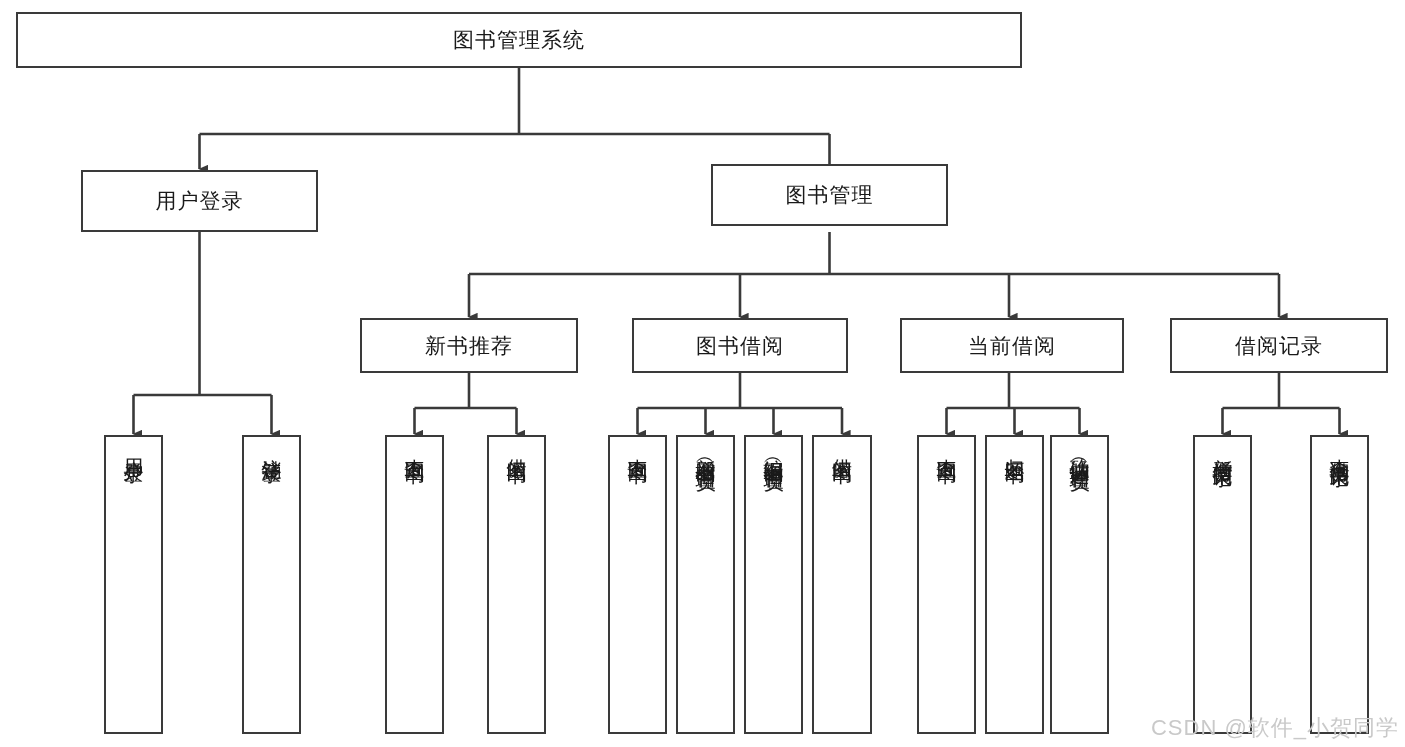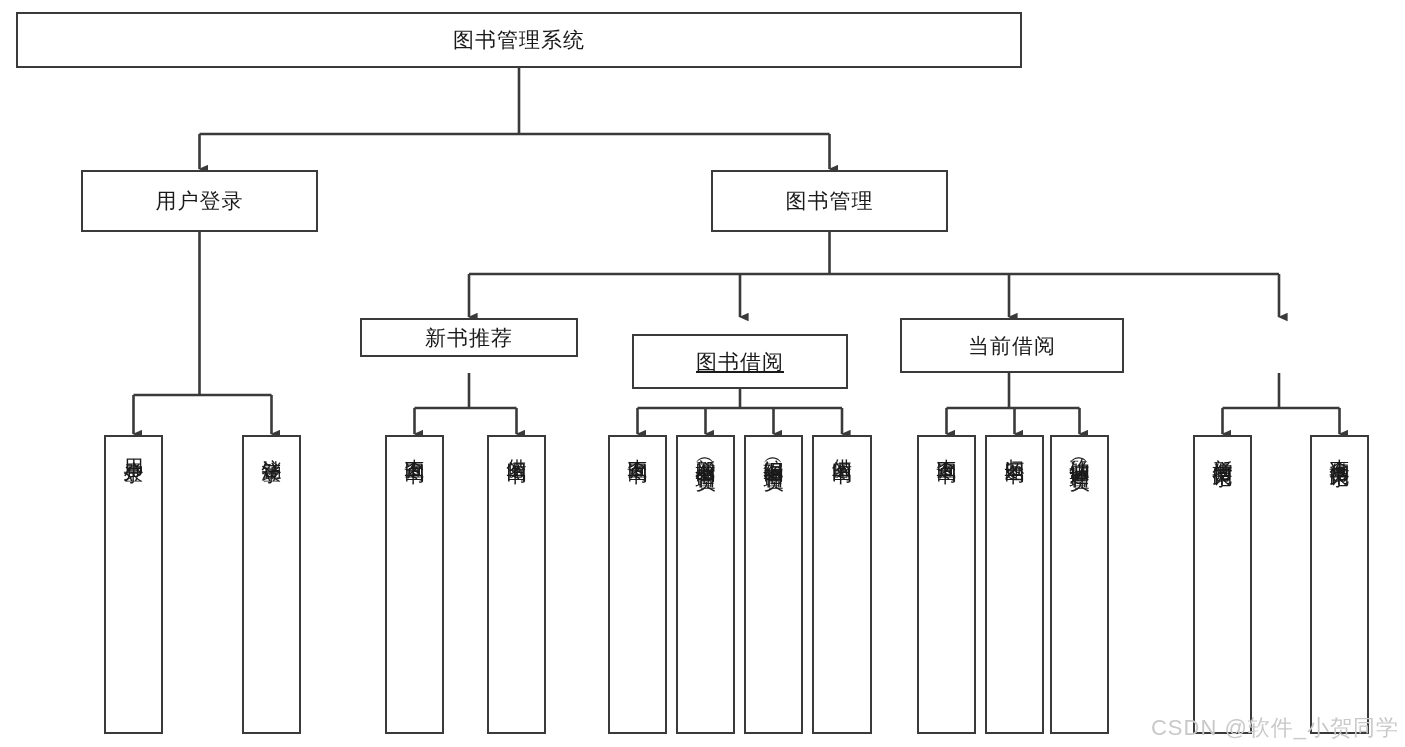--- a/index.html
+++ b/index.html
@@ -114,32 +114,35 @@
       </g>
   </svg>
 
   <div class="node horizontal" style="left: 16px; top: 12px; width: 1006px; height: 56px;">
     <span>图书管理系统</span>
   </div>
 
   <div class="node horizontal" style="left: 81px; top: 170px; width: 237px; height: 62px;">
     <span>用户登录</span>
   </div>
-  <div class="node horizontal" style="left: 711px; top: 170px; width: 237px; height: 62px;">
+  <div class="node horizontal" style="left: 711px; top: 164px; width: 237px; height: 62px;">
     <span>图书管理</span>
   </div>
 
-  <div class="node horizontal" style="left: 360px; top: 318px; width: 218px; height: 39px;">
+  <div class="node horizontal" style="left: 360px; top: 318px; width: 218px; height: 55px;">
     <span>新书推荐</span>
   </div>
-  <div class="node horizontal" style="left: 632px; top: 334px; width: 216px; height: 55px; text-decoration: underline;">
+  <div class="node horizontal" style="left: 632px; top: 318px; width: 216px; height: 55px;">
     <span>图书借阅</span>
   </div>
   <div class="node horizontal" style="left: 900px; top: 318px; width: 224px; height: 55px;">
     <span>当前借阅</span>
+  </div>
+  <div class="node horizontal" style="left: 1170px; top: 318px; width: 218px; height: 55px;">
+    <span>借阅记录</span>
   </div>
 
   <div class="node vertical" style="left: 104px; top: 435px; width: 59px; height: 299px;">
     <span class="vtext">用户登录</span>
   </div>
   <div class="node vertical" style="left: 242px; top: 435px; width: 59px; height: 299px;">
     <span class="vtext">注销登录</span>
   </div>
   <div class="node vertical" style="left: 385px; top: 435px; width: 59px; height: 299px;">
     <span class="vtext">查询图书</span>

